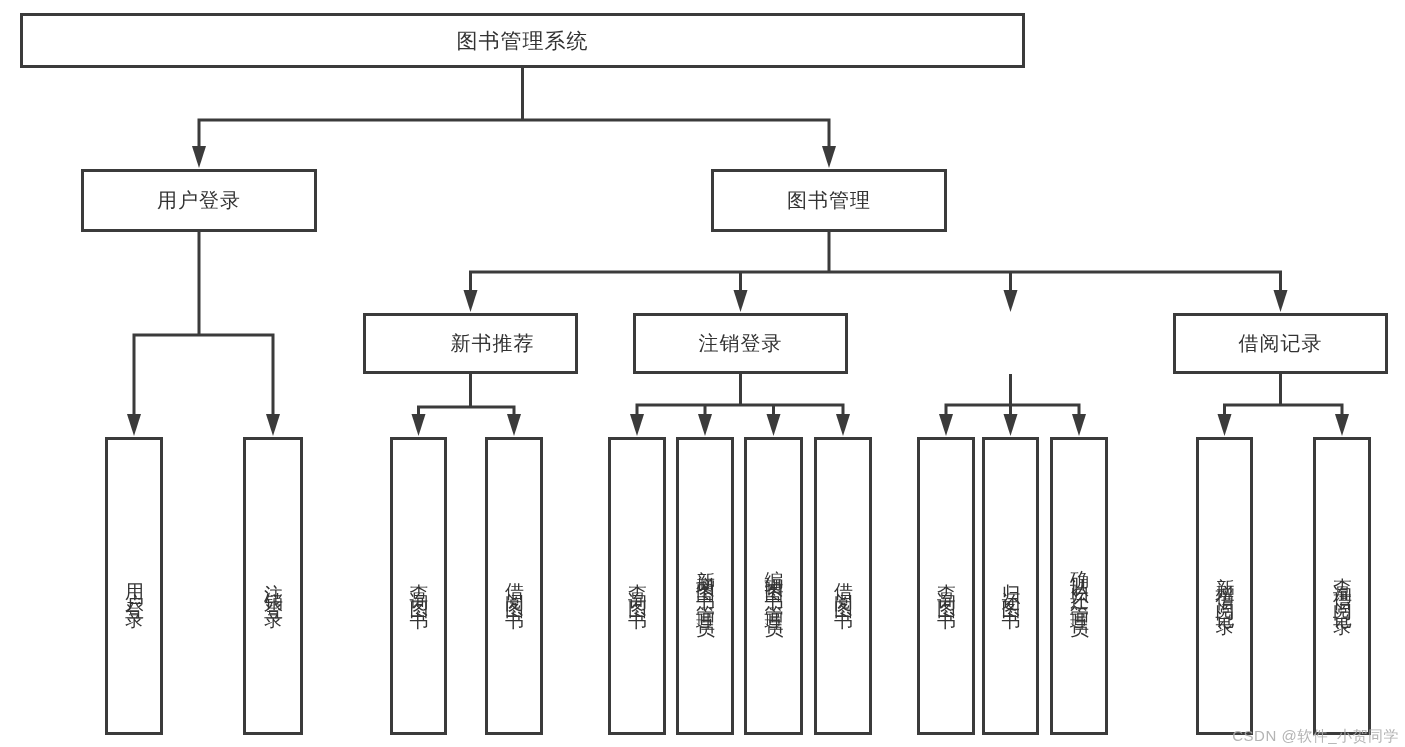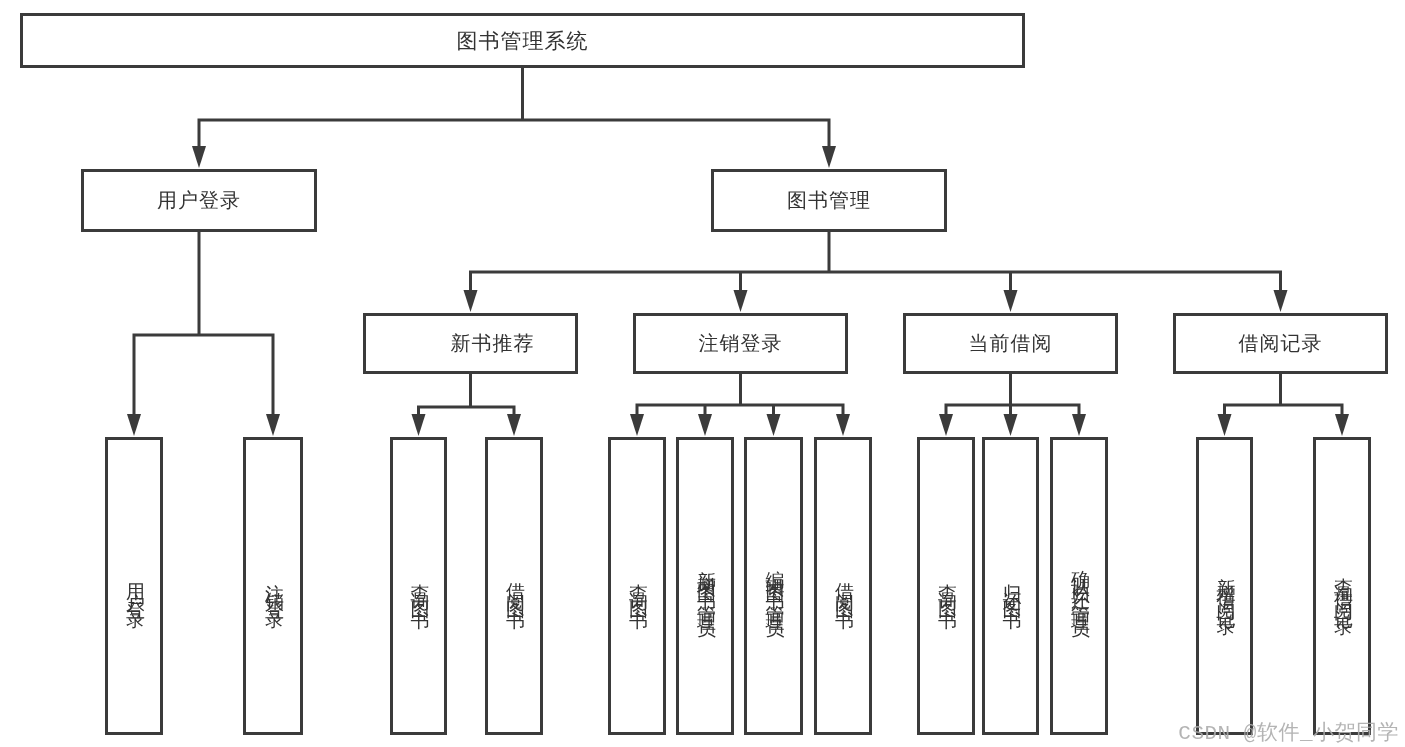--- a/index.html
+++ b/index.html
@@ -1,21 +1,21 @@
 <!DOCTYPE html>
 <html><head>
 <meta charset="utf-8">
 <style>
   html, body { margin: 0; padding: 0; background: #ffffff; }
   .canvas {
     position: relative;
     width: 1405px;
     height: 747px;
     background: #ffffff;
-    font-family: Liberation Mono, monospace;
+    font-family: Liberation Sans, sans-serif;
     overflow: hidden;
   }
   .wires {
     position: absolute;
     left: 0; top: 0;
     width: 1405px; height: 747px;
   }
   .node {
     position: absolute;
     box-sizing: border-box;
@@ -38,21 +38,21 @@
     font-size: 19px;
     line-height: 1.1;
     letter-spacing: 9px;
     color: #333333;
     max-height: 288px;
   }
   .watermark {
     position: absolute;
     right: 6px;
     bottom: 1px;
-    font-size: 21px;
+    font-size: 15px;
     color: rgba(172, 172, 172, 0.9);
     letter-spacing: 0.5px;
     z-index: 5;
     white-space: nowrap;
   }
 </style>
 </head>
 <body>
 
 <div class="canvas">
@@ -107,23 +107,20 @@
   <div class="node lvl2" style="left:711px;text-align:center;">
     <span class="hlabel">图书管理</span>
   </div>
 
   <div class="node lvl3" style="left:363px;padding-left:44px;">
     <span class="hlabel">新书推荐</span>
   </div>
   <div class="node lvl3" style="left:633px;">
     <span class="hlabel">注销登录</span>
   </div>
-  <div class="node lvl3" style="left:903px;">
-    <span class="hlabel">当前借阅</span>
-  </div>
   <div class="node lvl3" style="left:1173px;">
     <span class="hlabel">借阅记录</span>
   </div>
 
   <div class="node leaf" style="left:105px;width:58px;">
     <span class="vtext">用户登录</span>
   </div>
   <div class="node leaf" style="left:243px;width:60px;">
     <span class="vtext">注销登录</span>
   </div>

